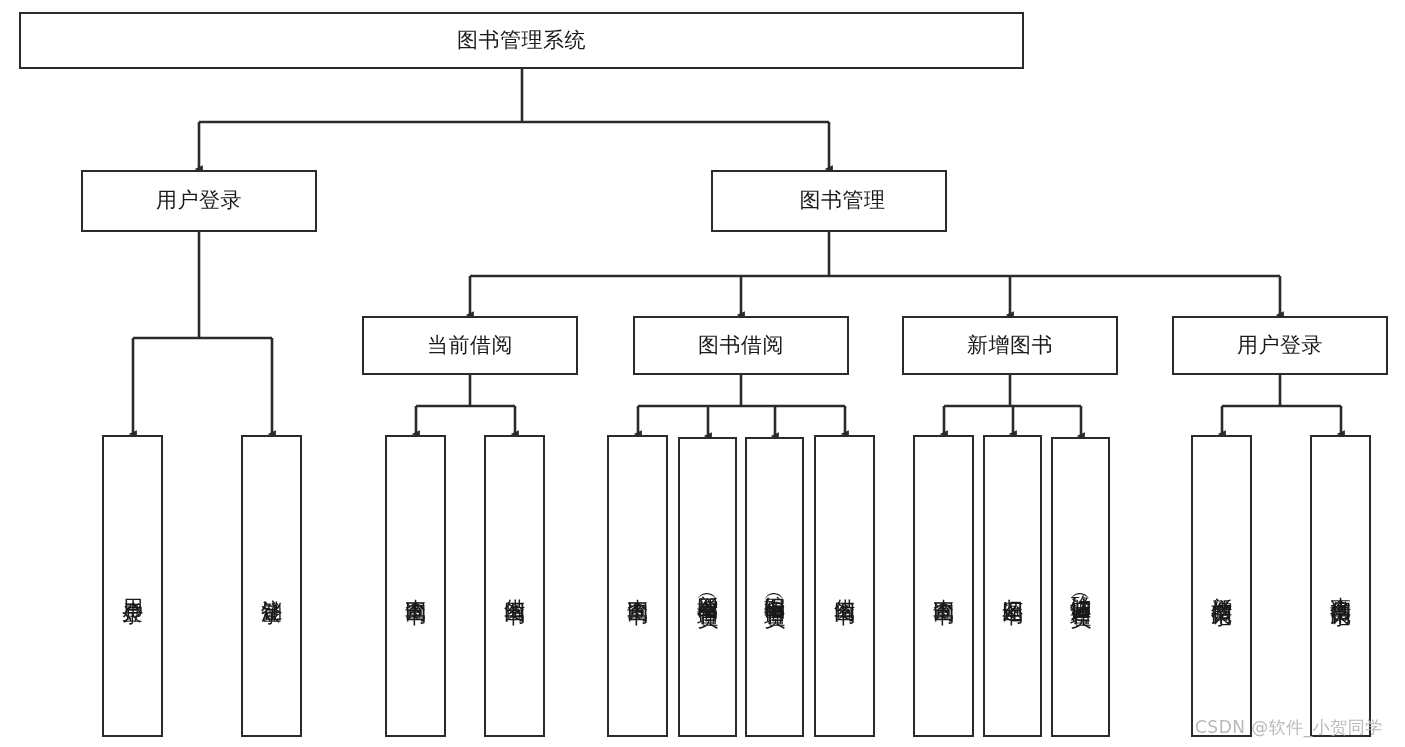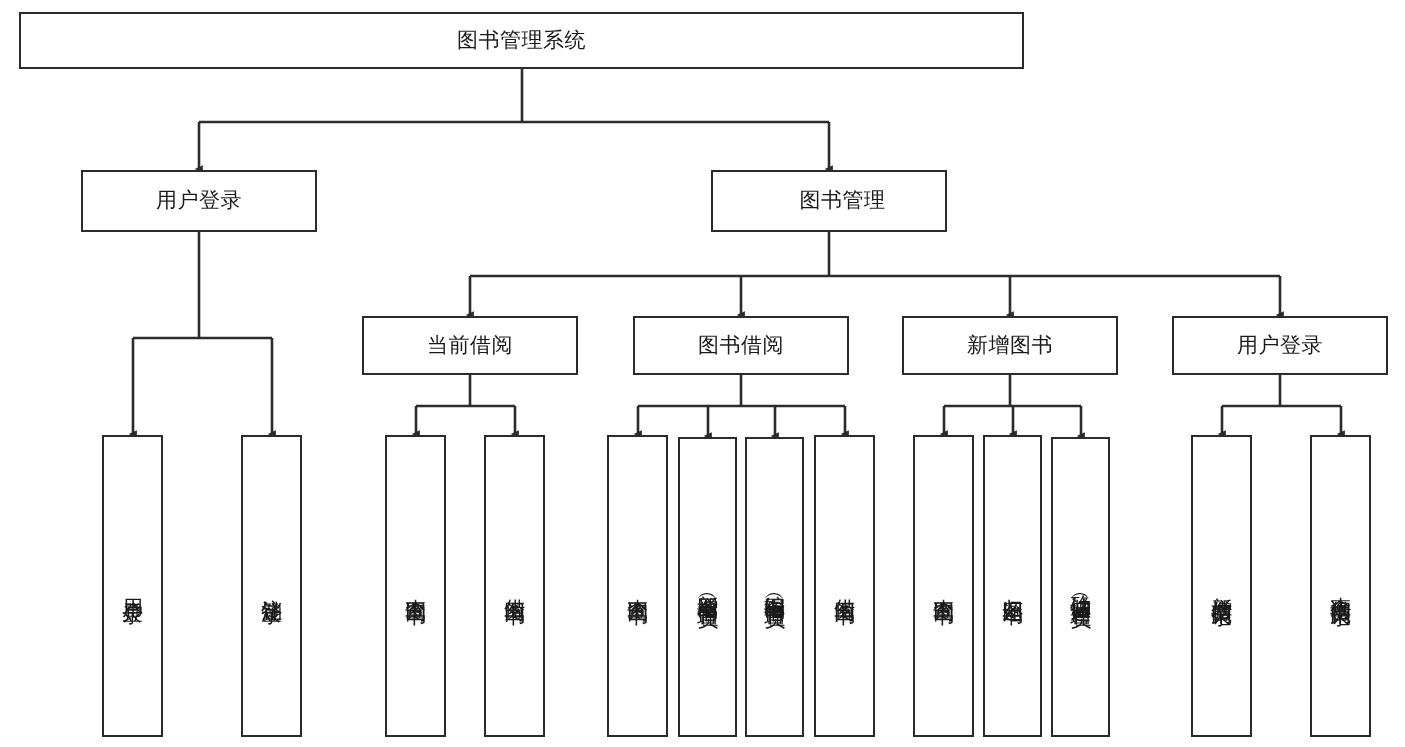--- a/index.html
+++ b/index.html
@@ -163,14 +163,15 @@
         <span class="node-label-v">确认归还（管理员）</span>
       </div>
       <div class="node-box" style="left: 1191px; top: 435px; width: 61px; height: 302px;">
         <span class="node-label-v">新增借阅记录</span>
       </div>
       <div class="node-box" style="left: 1310px; top: 435px; width: 61px; height: 302px;">
         <span class="node-label-v">查询借阅记录</span>
       </div>
     </div>
 
+  <div class="watermark" style="left: 1195px; top: 716px;">CSDN @软件_小贺同学</div>
 
 </div>
 
 </body></html>

